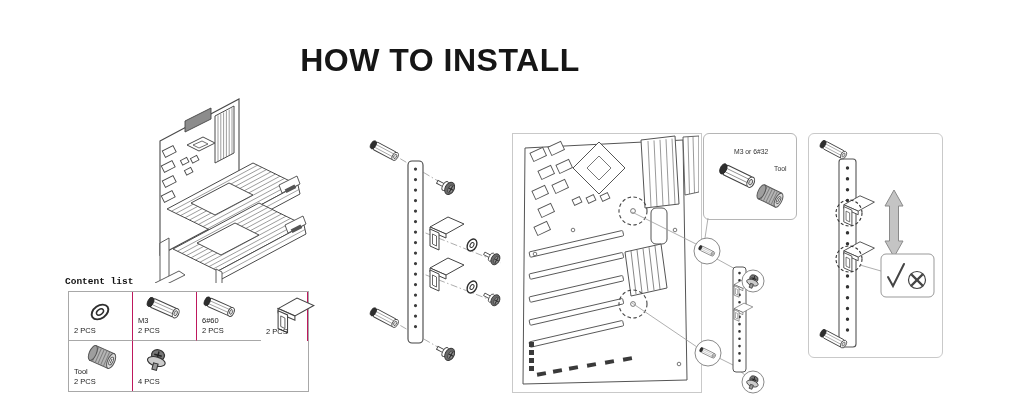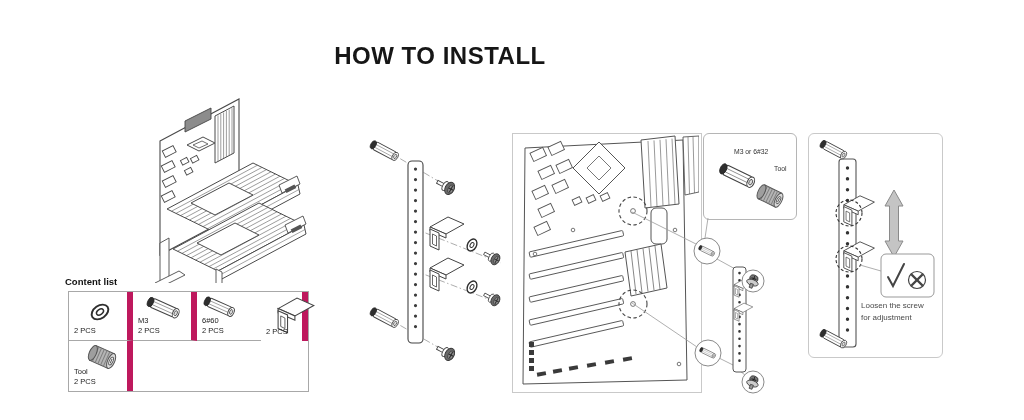--- a/index.html
+++ b/index.html
@@ -1,26 +1,26 @@
 <!DOCTYPE html>
 <html><head>
 <meta charset="utf-8">
 <style>
   html,body{margin:0;padding:0;background:#fff;}
   #stage{position:relative;width:1024px;height:420px;background:#ffffff;overflow:hidden;
          font-family:"Liberation Sans",sans-serif;}
   .abs{position:absolute;}
-  #title{top:42px;left:0;width:880px;text-align:center;font-size:24px;font-weight:700;
+  #title{top:42px;left:0;width:880px;text-align:center;font-size:32px;font-weight:700;
          color:#161616;letter-spacing:.5px;}
-  #content-heading{left:65px;top:276px;font-size:9.5px;font-weight:700;color:#111;}
+  #content-heading{left:65px;top:276px;font-size:9.5px;font-weight:700;color:#111;font-family:Liberation Mono, monospace;}
   #parts-table{left:68px;top:291px;width:239px;height:99px;border:1px solid #a8a8a8;
 oh               display:grid;grid-template-columns:64px 64px 64px 47px;grid-template-rows:49px 50px;}
   #parts-table{display:grid;}
   .cell{position:relative;}
-  .br{border-right:6px solid #be185d;} .bb{border-bottom:1px solid #a8a8a8;}
+  .br{border-right:1px solid #be185d;} .bb{border-bottom:1px solid #a8a8a8;}
   .span2{grid-row:1/3;}
   .part-label{position:absolute;left:5px;bottom:4px;font-size:7.5px;color:#222;line-height:1.35;}
   .part-label span{display:block;}
   svg{display:block;}
   svg text{font-family:"Liberation Sans",sans-serif;}
   #mobo-panel{left:512px;top:133px;width:188px;height:258px;border:1px solid #c9c9c9;background:#fff;}
   #callout-box{left:703px;top:133px;width:92px;height:85px;border:1px solid #b5b5b5;border-radius:6px;background:#fff;}
   #adjust-panel{left:808px;top:133px;width:133px;height:223px;border:1px solid #c9c9c9;border-radius:6px;background:#fff;}
   #adjust-note{position:absolute;left:52px;top:166px;width:80px;font-size:8px;color:#4a4a4a;line-height:1.45;}
 </style>
@@ -169,20 +169,28 @@
     </div>
     <div class="cell br">
       <svg width="63" height="49" viewBox="0 0 63 49">
         <use href="#def-tool" transform="translate(33,16) rotate(24)"></use>
       </svg>
       <div class="part-label">
         <span>Tool</span>
         <span>2 PCS</span>
       </div>
     </div>
+    <div class="cell">
+      <svg width="46" height="49" viewBox="0 0 46 49">
+        <use href="#def-thumbscrew" transform="translate(24,18) rotate(15) scale(1.3)"></use>
+      </svg>
+      <div class="part-label">
+          <span>4 PCS</span>
+        </div>
+    </div>
   </div>
 
   <svg class="abs" style="left:355px;top:125px" width="150" height="250" viewBox="0 0 150 250">
     <g stroke="#8a8a8a" stroke-width="0.7" stroke-dasharray="7 2.5 1.5 2.5">
       <line x1="22" y1="20" x2="100" y2="66"></line>
       <line x1="58" y1="103" x2="146" y2="138"></line>
       <line x1="58" y1="145" x2="146" y2="179"></line>
       <line x1="22" y1="187" x2="100" y2="232"></line>
     </g>
     <rect x="53" y="36" width="15" height="182" rx="4" fill="#fff" stroke="#444" stroke-width="1.1"></rect>
@@ -317,19 +325,15 @@
       <polygon points="85,56 94,72 89.5,72 89.5,107 94,107 85,123 76,107 80.5,107 80.5,72 76,72" fill="#c4c4c4" stroke="#8a8a8a" stroke-width="1"></polygon>
       <line x1="51" y1="131" x2="72" y2="137" stroke="#999" stroke-width="0.8"></line>
       <rect x="72" y="120" width="53" height="43" rx="5" fill="#fff" stroke="#999" stroke-width="1"></rect>
       <polyline points="79,143 84,152 95,130" fill="none" stroke="#444" stroke-width="2" stroke-linecap="round"></polyline>
       <g>
         <circle cx="108" cy="146" r="8.5" fill="#fff" stroke="#444" stroke-width="1.2"></circle>
         <line x1="103" y1="141" x2="113" y2="151" stroke="#444" stroke-width="2.4" stroke-linecap="round"></line>
         <line x1="113" y1="141" x2="103" y2="151" stroke="#444" stroke-width="2.4" stroke-linecap="round"></line>
       </g>
     </svg>
-    <div id="adjust-note">
-      <span style="display:block">Loosen the screw</span>
-      <span style="display:block">for adjustment</span>
-    </div>
   </div>
 
 </div>
 
 </body></html>

